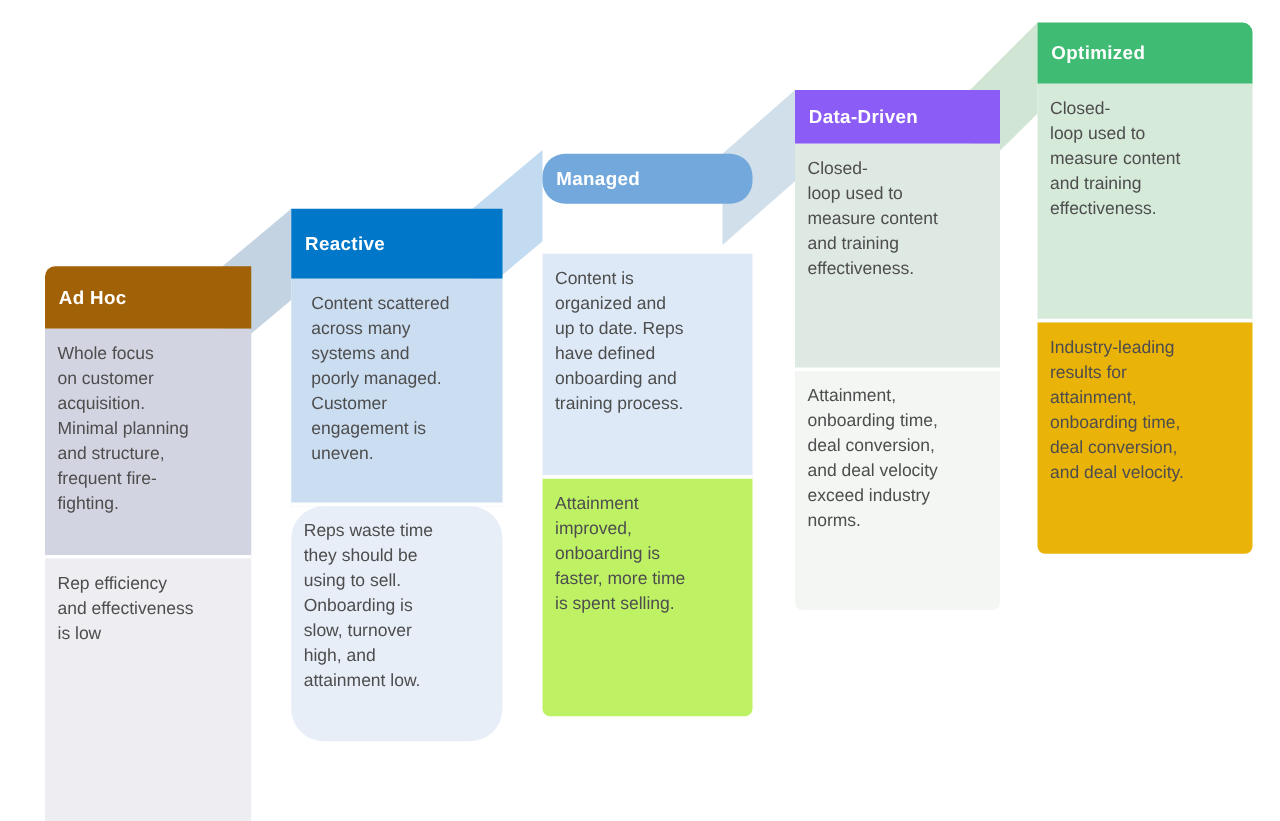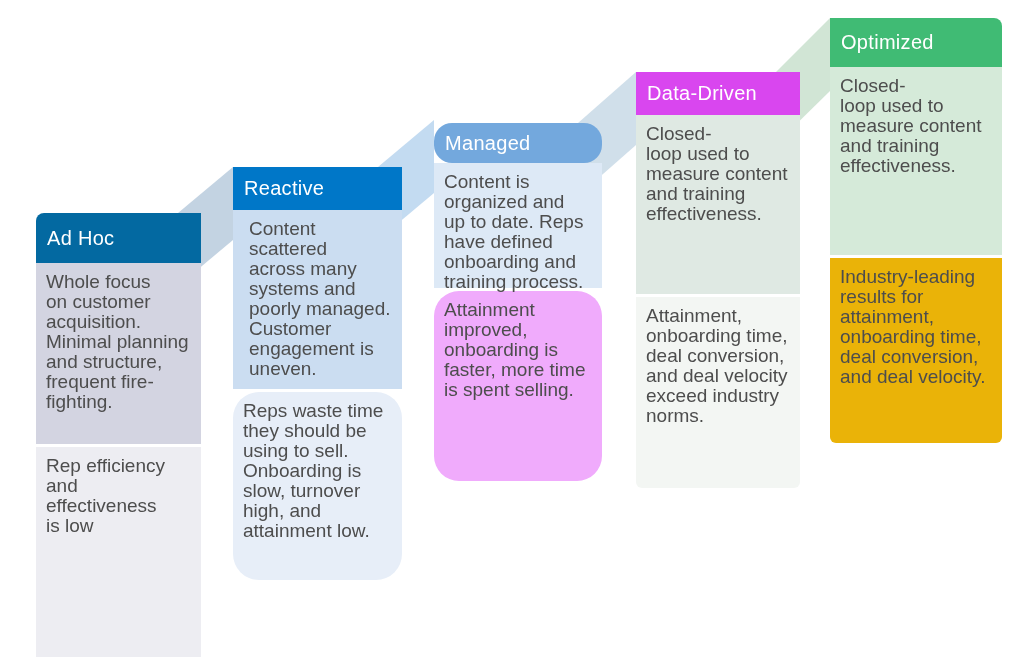--- a/index.html
+++ b/index.html
@@ -26,49 +26,49 @@
     z-index: 1;
   }
   .stage-header {
     display: flex;
     align-items: center;
     padding-left: 11px;
     box-sizing: border-box;
   }
   .stage-title {
     color: #ffffff;
-    font-size: 20px;
-    font-weight: 400;
+    font-size: 15px;
+    font-weight: 700;
     letter-spacing: 0.3px;
   }
   .stage-block {
     box-sizing: border-box;
     padding: 9px 10px;
-    font-size: 19px;
+    font-size: 14px;
     line-height: 20px;
     color: #4d4d4d;
     white-space: pre-line;
   }
   .block-1 { border-bottom: 3px solid #ffffff; }
   .block-2 { border-radius: 0 0 6px 6px; }
 
   
   .stage-1 { left: 36px;  top: 213px; width: 165px; }
   .stage-1 .stage-header { height: 50px; border-radius: 8px 0 0 0; }
   .stage-1 .block-1 { height: 184px; }
   .stage-1 .block-2 { height: 228px; }
 
   .stage-2 { left: 233px; top: 167px; width: 169px; }
-  .stage-2 .stage-header { height: 43px; }
+  .stage-2 .stage-header { height: 56px; }
   .stage-2 .block-1 { height: 182px; padding-left: 16px; }
   .stage-2 .block-2 { height: 188px; border-radius: 26px; }
 
   .stage-3 { left: 434px; top: 123px; width: 168px; }
   .stage-3 .stage-header { height: 40px; border-radius: 18px; }
-  .stage-3 .block-1 { height: 128px; }
+  .stage-3 .block-1 { height: 180px; margin-top: 40px; }
   .stage-3 .block-2 { height: 190px; }
 
   .stage-4 { left: 636px; top: 72px;  width: 164px; }
   .stage-4 .stage-header { height: 43px; }
   .stage-4 .block-1 { height: 182px; }
   .stage-4 .block-2 { height: 191px; }
 
   .stage-5 { left: 830px; top: 18px;  width: 172px; }
   .stage-5 .stage-header { height: 49px; border-radius: 0 8px 0 0; }
   .stage-5 .block-1 { height: 191px; }
@@ -80,21 +80,21 @@
 <div class="canvas">
 
   <svg class="ribbons" width="1024" height="657" viewBox="0 0 1024 657">
     <polygon points="178,213 233,167 233,240 178,286" fill="#c3d3e2"></polygon>
     <polygon points="378,167 434,120 434,193 378,240" fill="#c3dbf1"></polygon>
     <polygon points="578,123 636,72 636,145 578,196" fill="#d0dfea"></polygon>
     <polygon points="776,72 830,18 830,91 776,144" fill="#d1e5d5"></polygon>
   </svg>
 
   <div class="stage stage-1">
-    <div class="stage-header" style="background-color: #0369a1;">
+    <div class="stage-header" style="background-color: #a16207;">
       <span class="stage-title">Ad Hoc</span>
     </div>
     <div class="stage-block block-1" style="background-color: rgb(211, 212, 225);">Whole focus
 on customer
 acquisition.
 Minimal planning
 and structure,
 frequent fire-
 fighting.</div>
     <div class="stage-block block-2" style="background-color: rgb(237, 237, 242);">Rep efficiency
@@ -125,29 +125,29 @@
   <div class="stage stage-3">
     <div class="stage-header" style="background-color: rgb(115, 168, 221);">
       <span class="stage-title">Managed</span>
     </div>
     <div class="stage-block block-1" style="background-color: rgb(221, 233, 246);">Content is
 organized and
 up to date. Reps
 have defined
 onboarding and
 training process.</div>
-    <div class="stage-block block-2" style="background-color: #f0abfc; border-radius: 25px;">Attainment
+    <div class="stage-block block-2" style="background-color: #bef264;">Attainment
 improved,
 onboarding is
 faster, more time
 is spent selling.</div>
   </div>
 
   <div class="stage stage-4">
-    <div class="stage-header" style="background-color: #d946ef;">
+    <div class="stage-header" style="background-color: #8b5cf6;">
       <span class="stage-title">Data-Driven</span>
     </div>
     <div class="stage-block block-1" style="background-color: rgb(223, 233, 227);">Closed-
 loop used to
 measure content
 and training
 effectiveness.</div>
     <div class="stage-block block-2" style="background-color: rgb(243, 246, 243);">Attainment,
 onboarding time,
 deal conversion,

